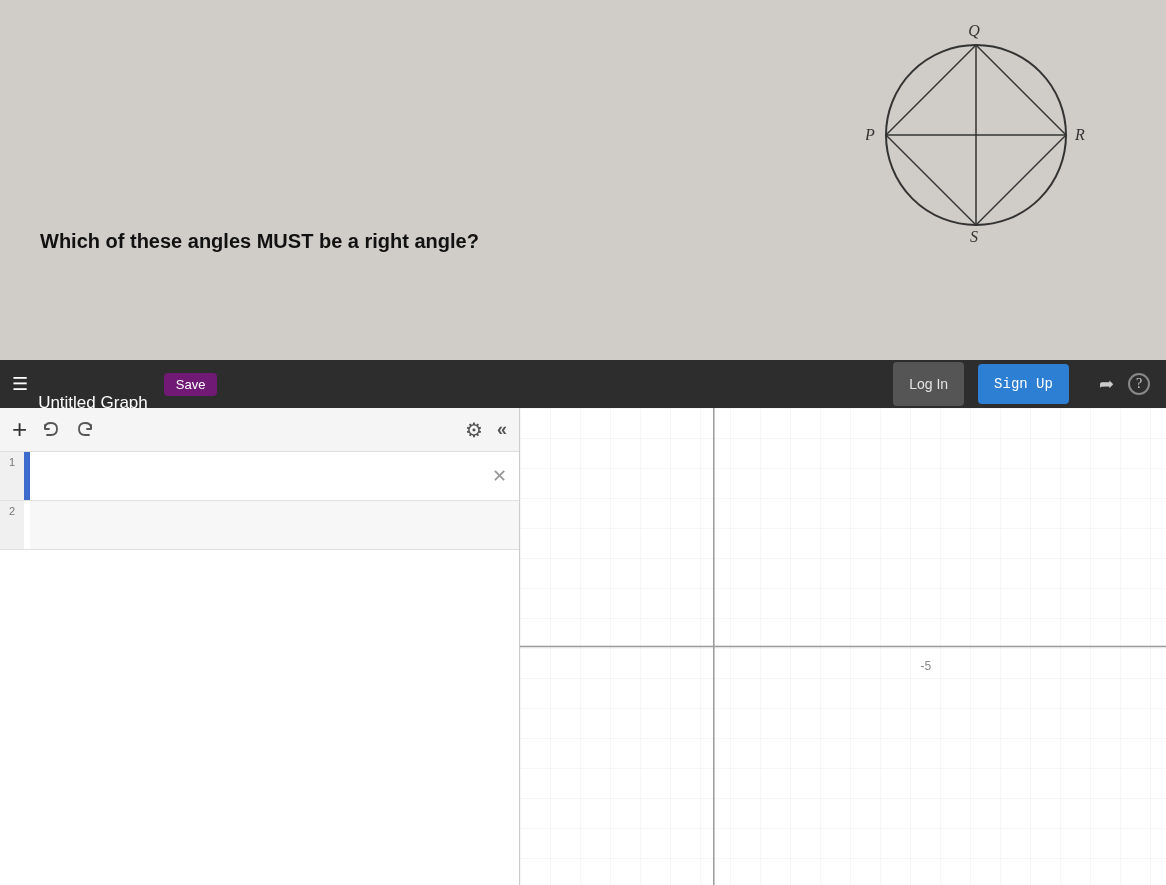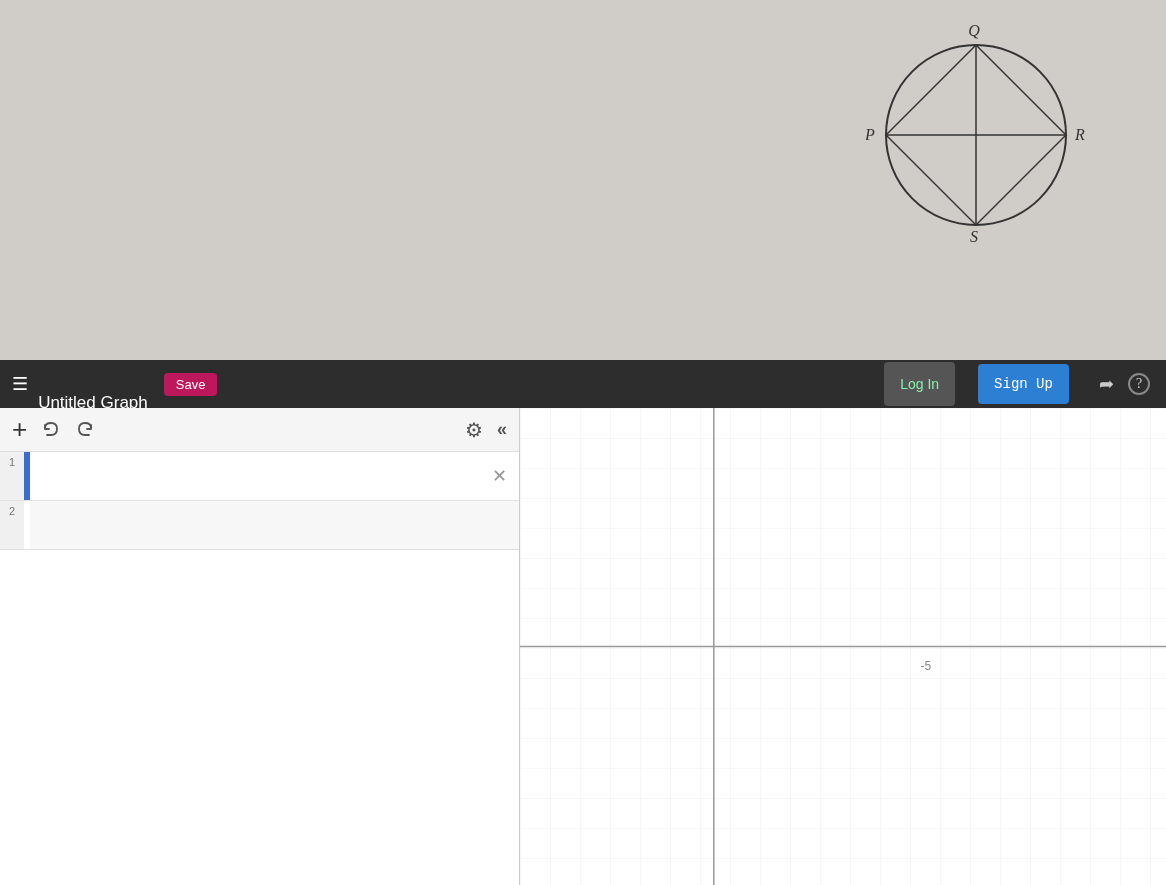--- a/index.html
+++ b/index.html
@@ -69,42 +69,42 @@
     .header-title {
       color: #fff;
       font-size: 17px;
       font-family: Arial, sans-serif;
       font-weight: 400;
       margin-right: 6px;
       margin-top: 38px;
     }
 
     .save-btn {
-      background: #be185d;
+      background: #701a75;
       color: #fff;
       border: none;
       border-radius: 4px;
       padding: 4px 12px;
       font-size: 13px;
       cursor: pointer;
       font-family: Arial, sans-serif;
     }
 
     .header-spacer { flex: 1; }
 
     .login-btn {
       background: #555;
-      color: #86efac;
+      color: #e5e5e5;
       border: none;
       border-radius: 4px;
       padding: 14px 16px;
       font-size: 14px;
       cursor: pointer;
       font-family: Arial, sans-serif;
-      margin-right: 13px;
+      margin-right: 4px;
     }
 
     .signup-btn {
       background: #2d7fd4;
       color: #fff;
       border: none;
       border-radius: 4px;
       padding: 12px 16px;
       font-size: 14px;
       cursor: pointer;
@@ -274,20 +274,21 @@
 
       <line x1="110" y1="25" x2="110" y2="205" stroke="#333" stroke-width="1.5"></line>
 
       <text x="108" y="16" font-family="Times New Roman" font-style="italic" font-size="16" text-anchor="middle" fill="#333">Q</text>
       <text x="4" y="120" font-family="Times New Roman" font-style="italic" font-size="16" text-anchor="middle" fill="#333">P</text>
       <text x="214" y="120" font-family="Times New Roman" font-style="italic" font-size="16" text-anchor="middle" fill="#333">R</text>
       <text x="108" y="222" font-family="Times New Roman" font-style="italic" font-size="16" text-anchor="middle" fill="#333">S</text>
     </svg>
   </div>
 
+  <div class="question-text">Which of these angles MUST be a right angle?</div>
 </div>
 
 <div class="desmos-container">
 
   <div class="desmos-header">
     <button class="toolbar-btn" style="color:#fff; font-size:18px;">
       <span>☰</span>
     </button>
     <span class="header-title">Untitled Graph</span>
     <button class="save-btn">Save</button>

